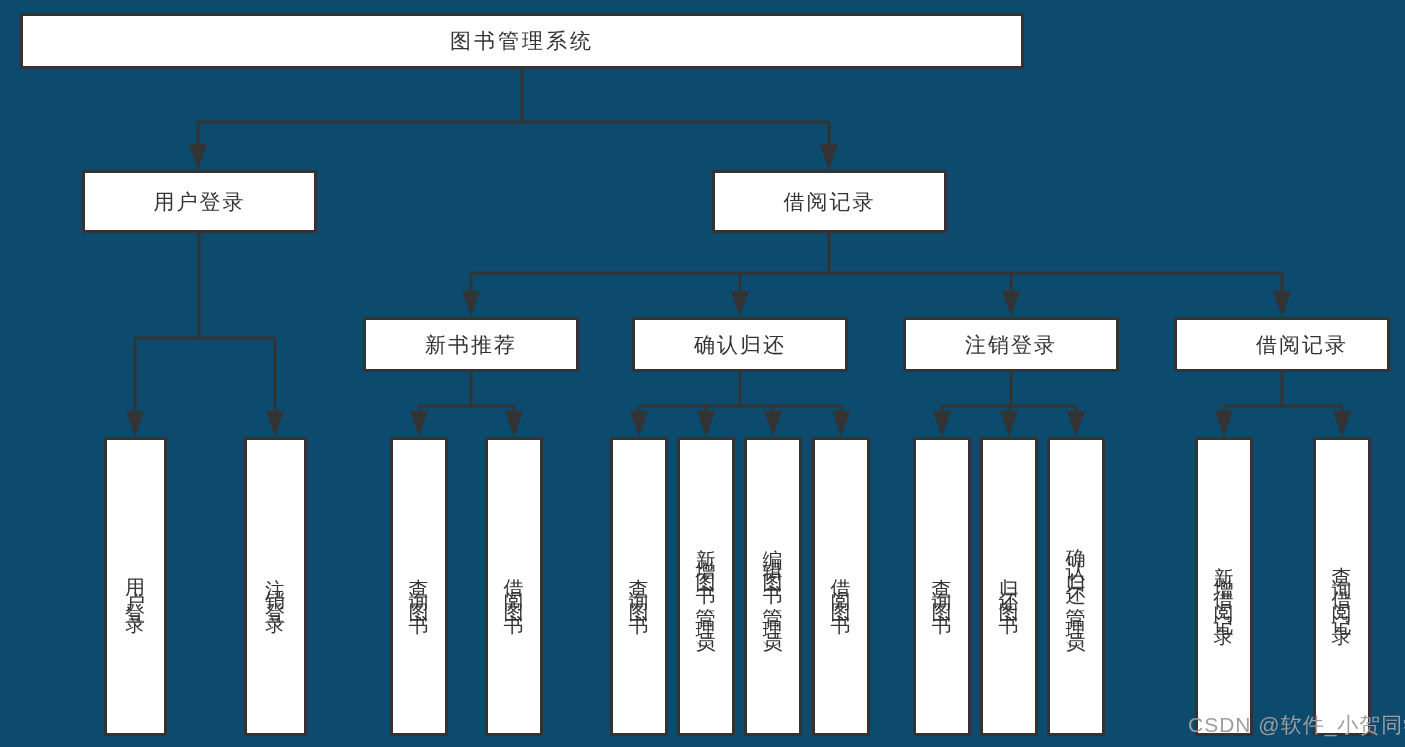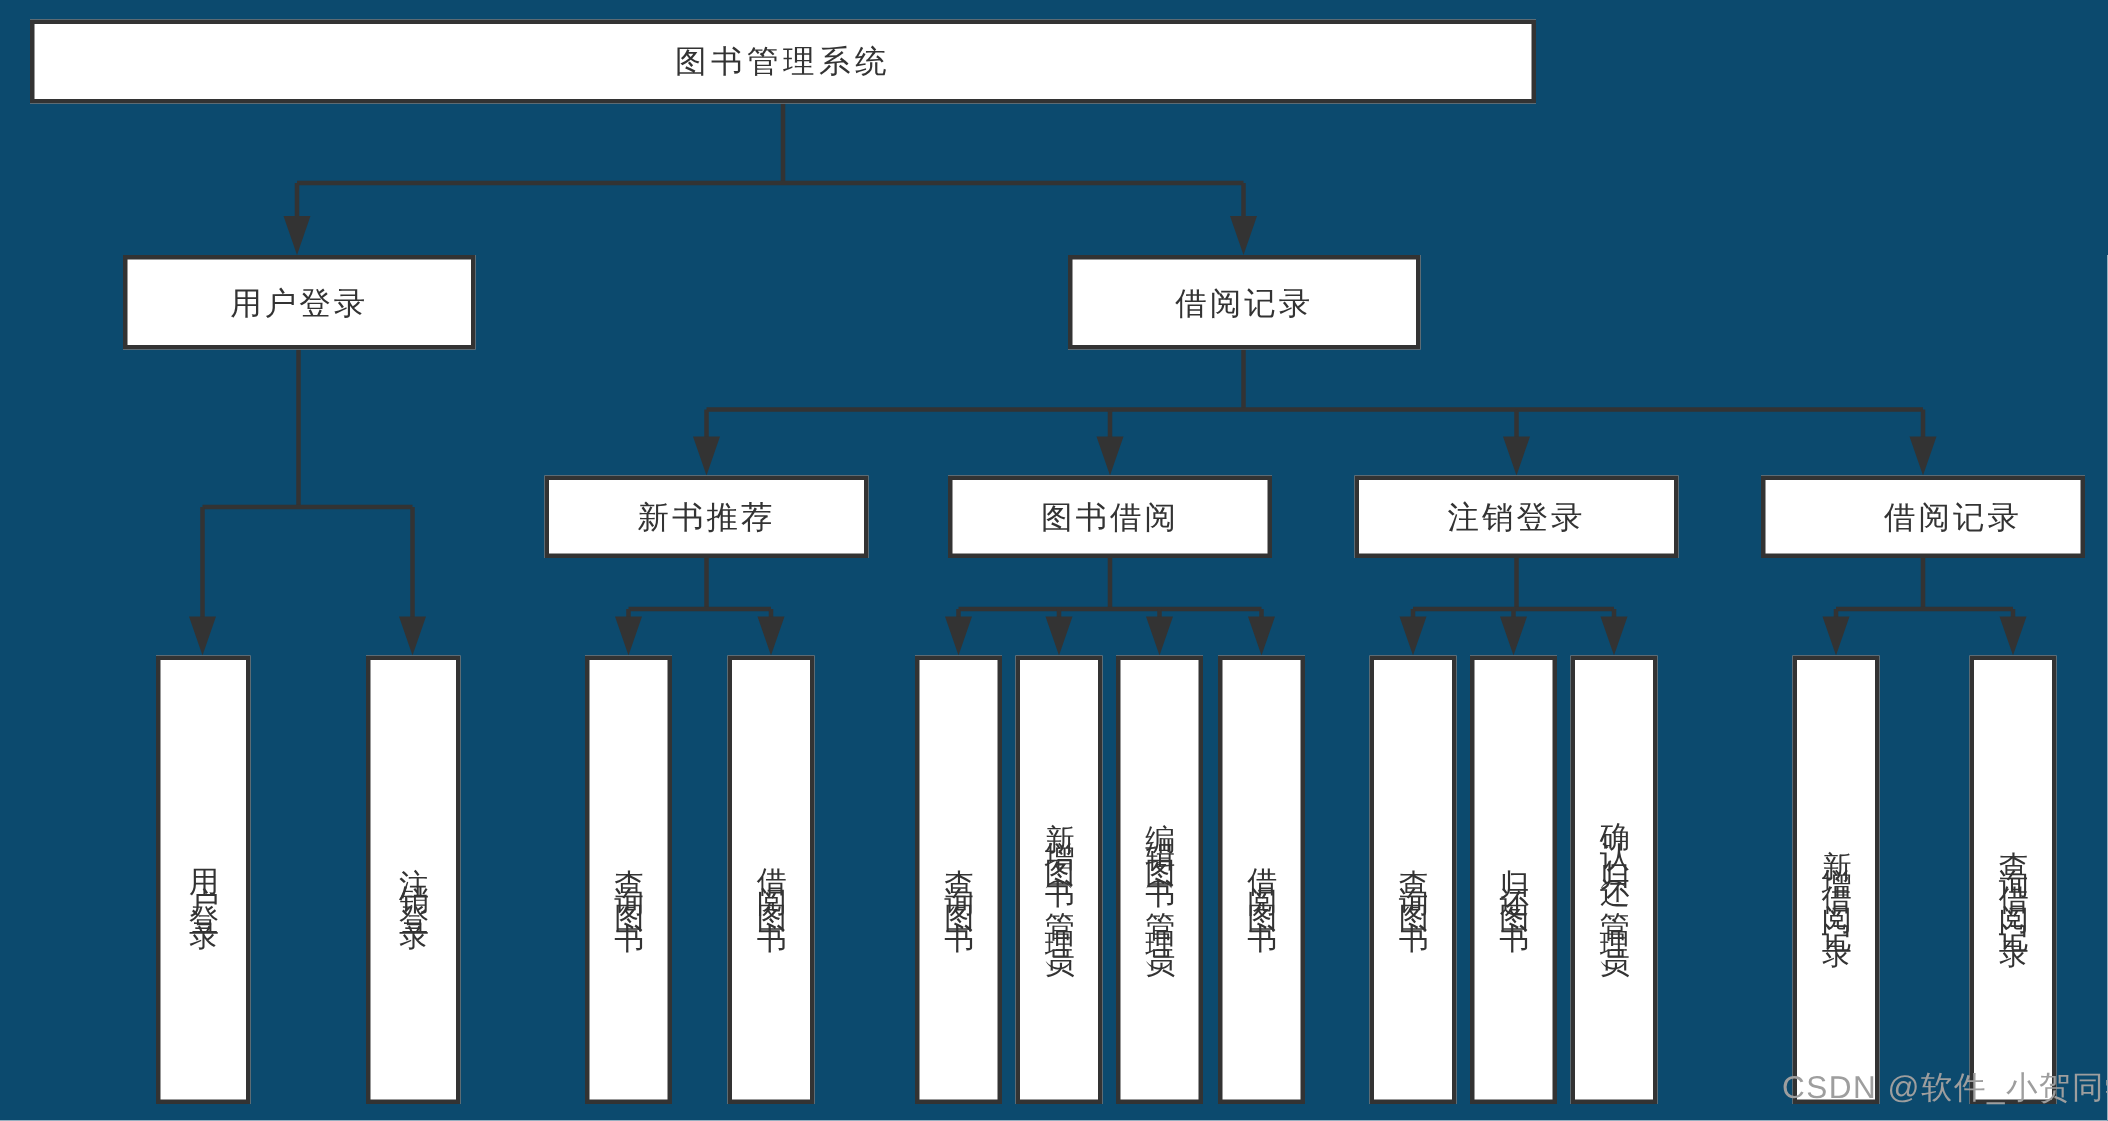--- a/index.html
+++ b/index.html
@@ -150,21 +150,21 @@
     <span>用户登录</span>
   </div>
   <div class="box lvl2" style="left:712px;">
     <span>借阅记录</span>
   </div>
 
   <div class="box sec" style="left:363px;">
     <span>新书推荐</span>
   </div>
   <div class="box sec" style="left:632px;">
-    <span>图书借阅</span>
+    <span>确认归还</span>
   </div>
   <div class="box sec" style="left:903px;">
     <span>注销登录</span>
   </div>
   <div class="box sec" style="left:1174px;padding-left:40px;">
     <span>借阅记录</span>
   </div>
 
   <div class="box leaf wide" style="left:104px;">
     <span class="vtext">用户登录</span>

